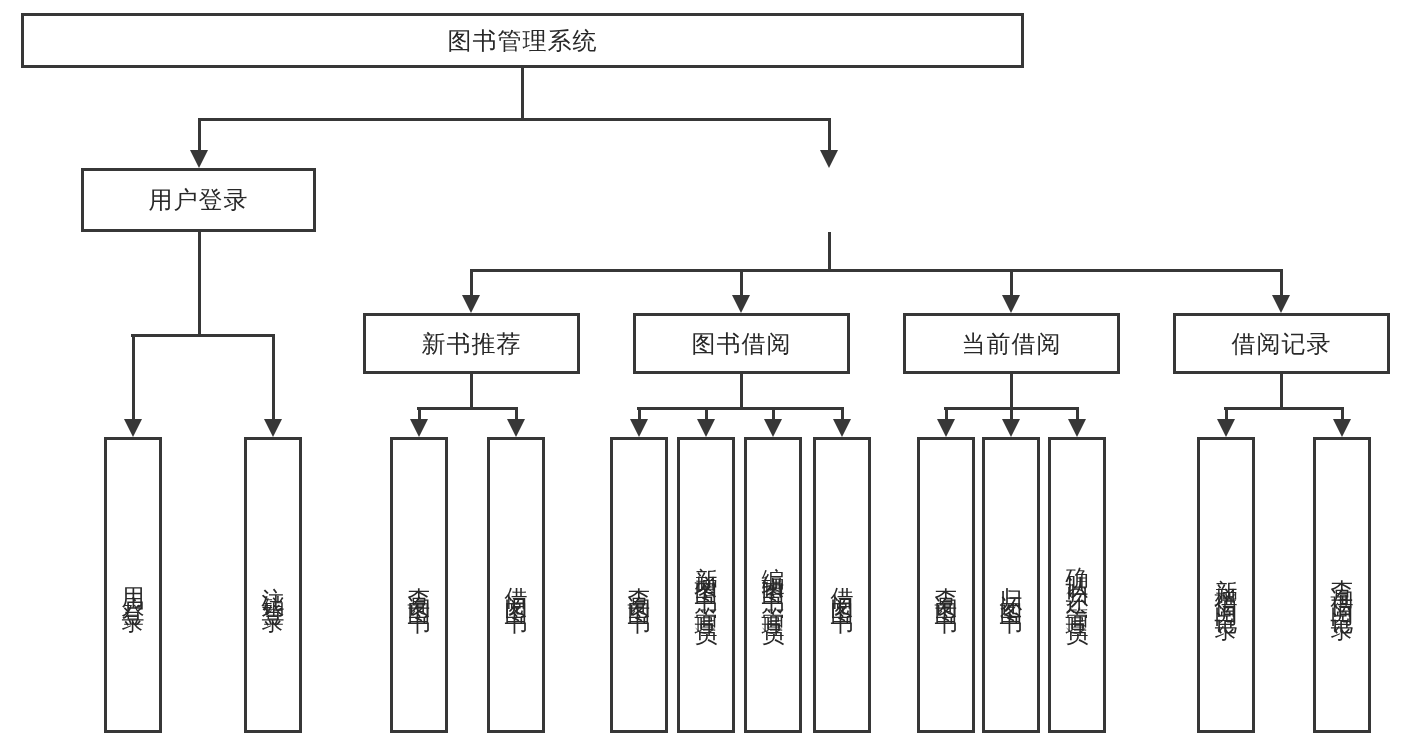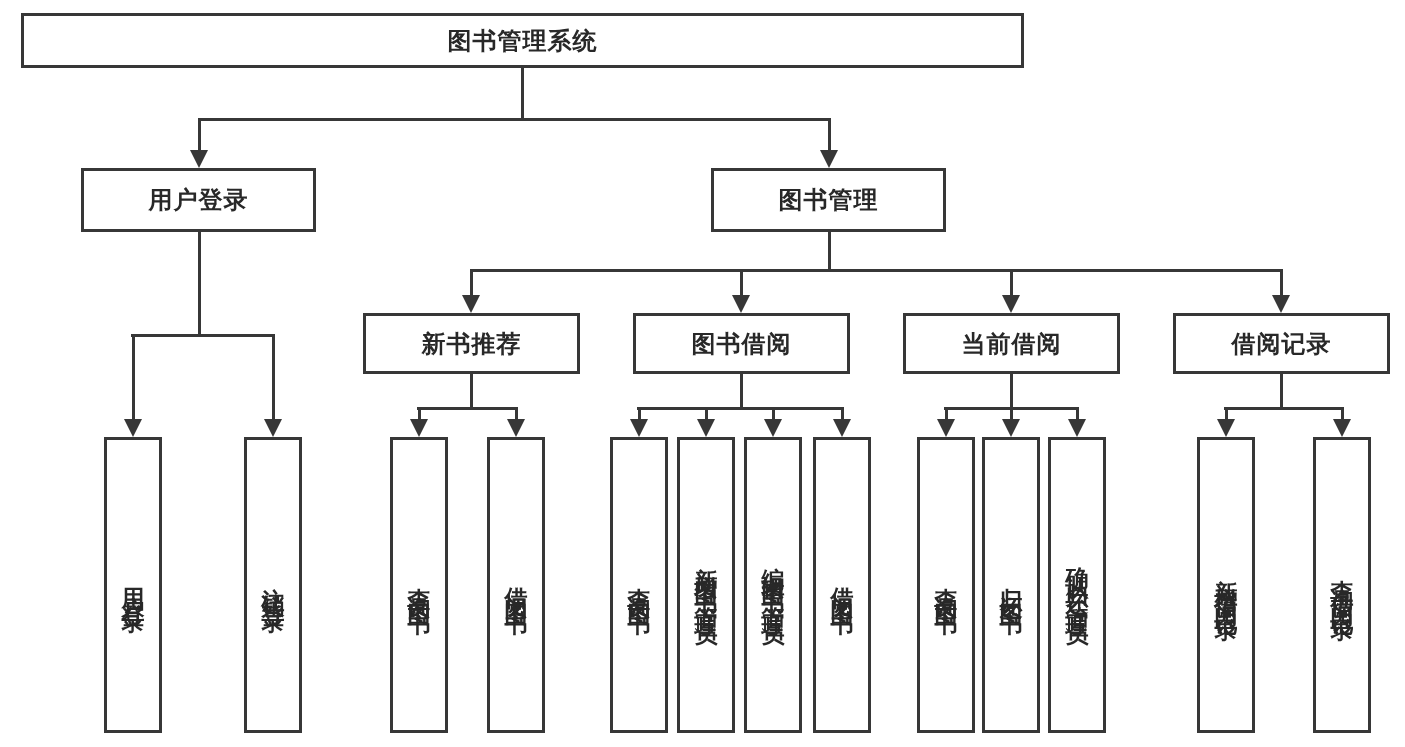--- a/index.html
+++ b/index.html
@@ -4,21 +4,20 @@
 <style>
   html, body { margin: 0; padding: 0; background: #ffffff; }
   .canvas {
     position: relative;
     width: 1405px;
     height: 747px;
     background: #ffffff;
     font-family: "Liberation Sans", "DejaVu Sans", sans-serif;
     color: #282828;
     overflow: hidden;
-    font-weight: bold;
   }
   .box {
     position: absolute;
     box-sizing: border-box;
     border: 3px solid #373737;
     background: #ffffff;
     display: flex;
     align-items: center;
     justify-content: center;
   }
@@ -57,23 +56,20 @@
 <div class="canvas">
 
   <div class="box hbox" style="left:21px; top:13px; width:1003px; height:55px;">
     <span>图书管理系统</span>
   </div>
 
   <div class="box hbox" style="left:81px; top:168px; width:235px; height:64px;">
     <span>用户登录</span>
   </div>
 
-  <div class="box hbox" style="left:711px; top:168px; width:235px; height:64px;">
-    <span>图书管理</span>
-  </div>
 
   <div class="box hbox" style="left:363px; top:313px; width:217px; height:61px;">
     <span>新书推荐</span>
   </div>
 
   <div class="box hbox" style="left:633px; top:313px; width:217px; height:61px;">
     <span>图书借阅</span>
   </div>
 
   <div class="box hbox" style="left:903px; top:313px; width:217px; height:61px;">

